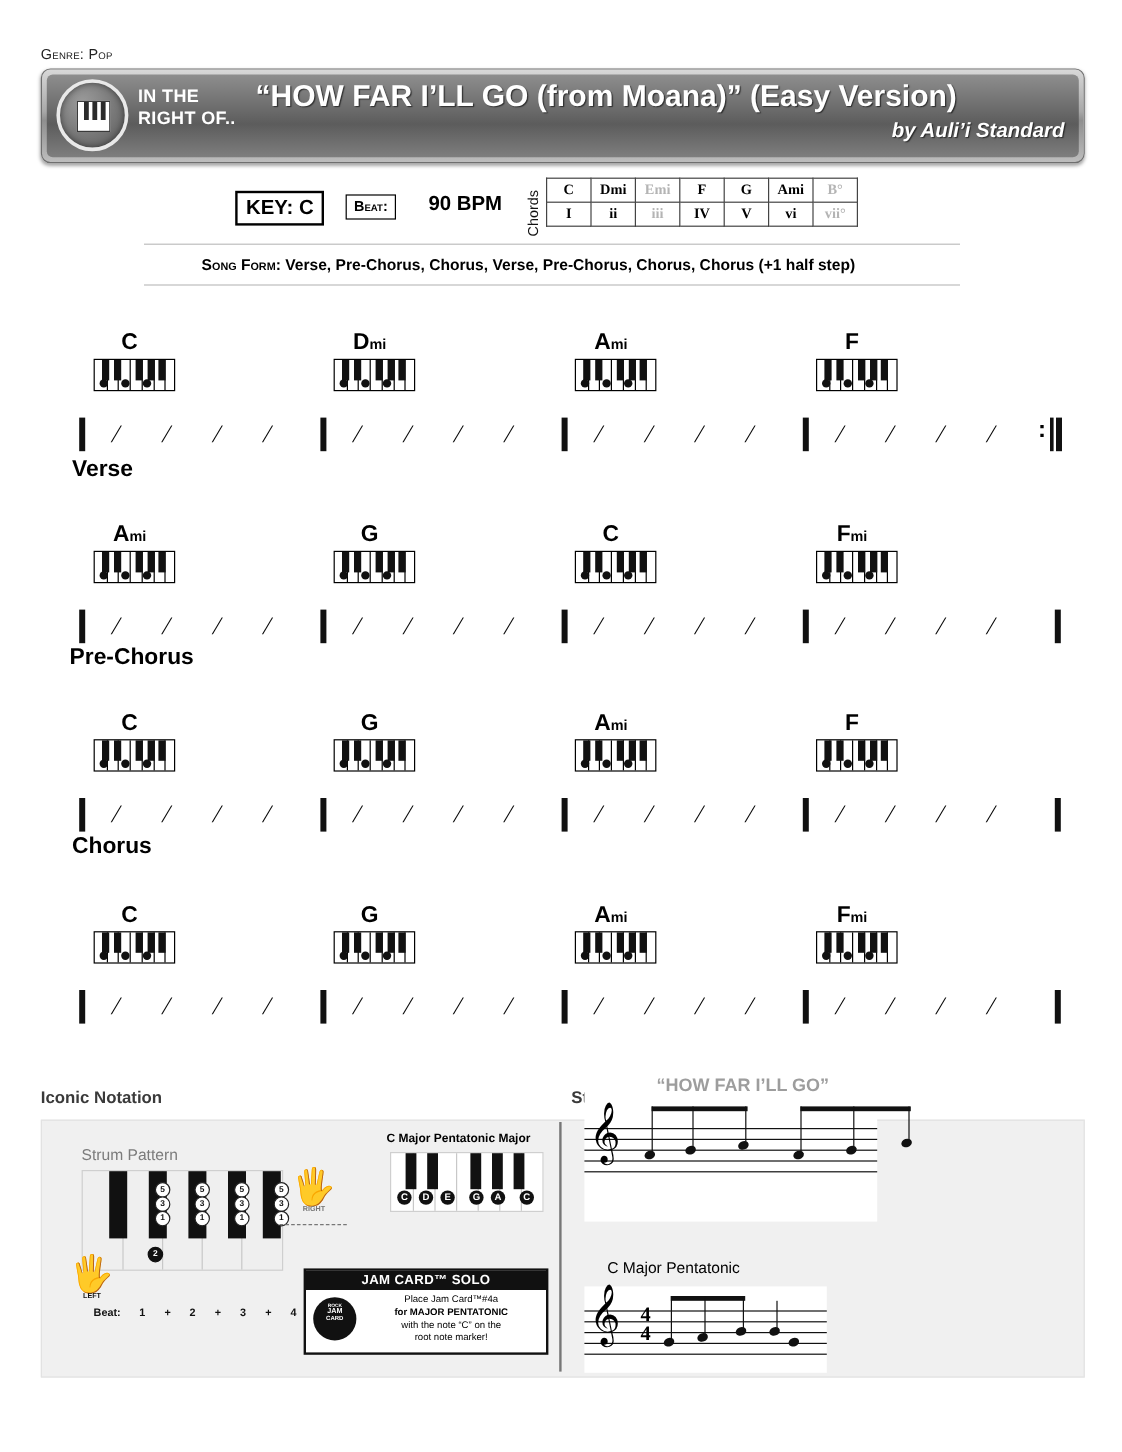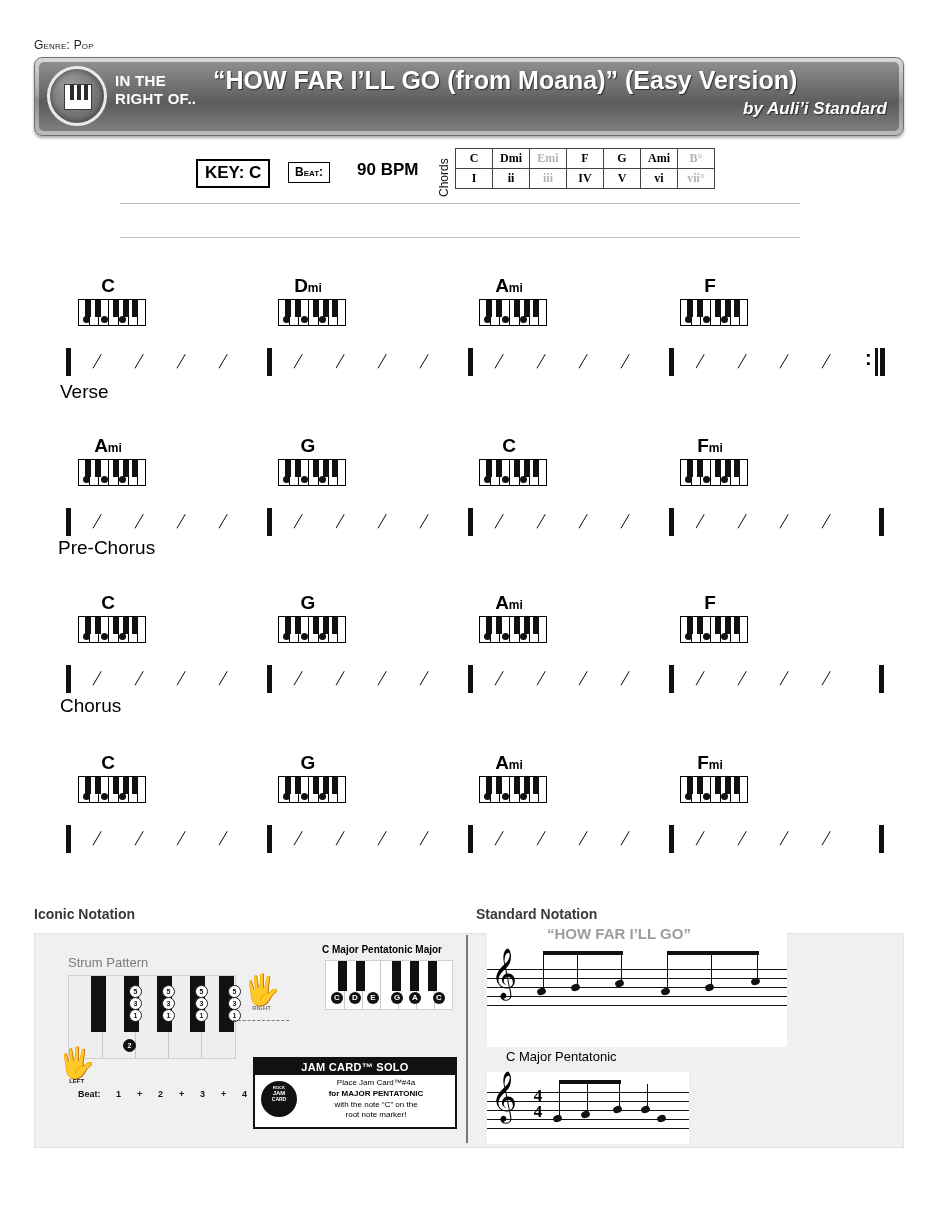--- a/index.html
+++ b/index.html
@@ -243,21 +243,21 @@
     transform: skewX(-14deg);
   }
   .repeat-dots {
     position: absolute;
     font-size: 20px;
     font-weight: bold;
   }
   .section-label {
     position: absolute;
     font-size: 19px;
-    font-weight: normal;
+    font-weight: bold;
   }
 
   
   .panel-title {
     position: absolute;
     font-size: 14px;
     font-weight: bold;
     color: #3a3a3a;
   }
   .panel {
@@ -425,20 +425,24 @@
       <td class="dim">iii</td>
       <td>IV</td>
       <td>V</td>
       <td>vi</td>
       <td class="dim">vii°</td>
     </tr>
   </tbody>
     </table>
 
   <div class="rule top"></div>
+  <div class="songform">
+    <span class="lbl">Song Form:</span>
+    <span>Verse, Pre-Chorus, Chorus, Verse, Pre-Chorus, Chorus, Chorus (+1 half step)</span>
+  </div>
   <div class="rule bottom"></div>
 
   <div id="systems">
       <div class="chordname" style="left:48px; top:275px;"><span>C</span><span class="q"></span></div>
       <div class="piano" style="left:78px; top:299px;">
         <div class="wline" style="left:9.7px;"></div>
         <div class="wline" style="left:19.4px;"></div>
         <div class="wline" style="left:29.099999999999998px;"></div>
         <div class="wline" style="left:38.8px;"></div>
         <div class="wline" style="left:48.5px;"></div>
@@ -884,21 +888,21 @@
     <div class="jam-text">
       <div>Place Jam Card™#4a</div>
       <div style="font-weight:bold">for MAJOR PENTATONIC</div>
       <div>with the note “C” on the</div>
       <div>root note marker!</div>
     </div>
   </div>
 
   <div class="divider-v" style="left:466px; top:935px; height:208px;"></div>
 
-  <div class="staff-box" style="left:487px; top:929px; width:300px; height:118px;text-align:center;">
+  <div class="staff-box" style="left:487px; top:900px; width:244px; height:118px;text-align:center;">
     <div class="ghost-title" style="left:60px; top:-4px;">“HOW FAR I’LL GO”</div>
     <div class="staff-line" style="top:40px;"></div>
     <div class="staff-line" style="top:49px;"></div>
     <div class="staff-line" style="top:58px;"></div>
     <div class="staff-line" style="top:67px;"></div>
     <div class="staff-line" style="top:76px;"></div>
     <div class="clef" style="left:4px; top:22px;">𝄞</div>
     <div class="beam" style="left:56px; top:22px; width:80px;"></div>
     <div class="beam" style="left:180px; top:22px; width:92px;"></div>
     <div class="stem" style="left:56px; top:22px; height:40px;"></div>

